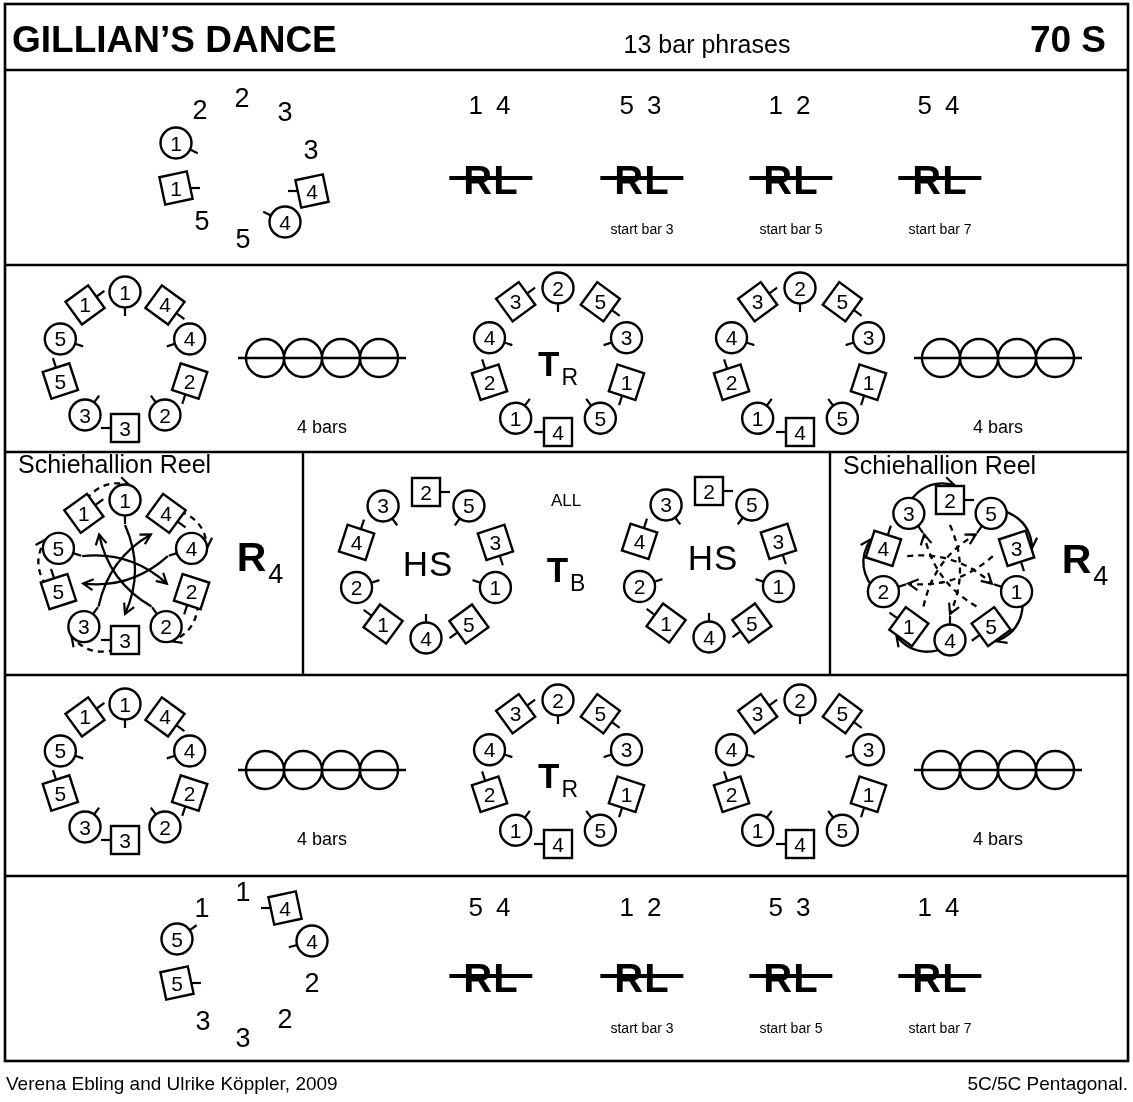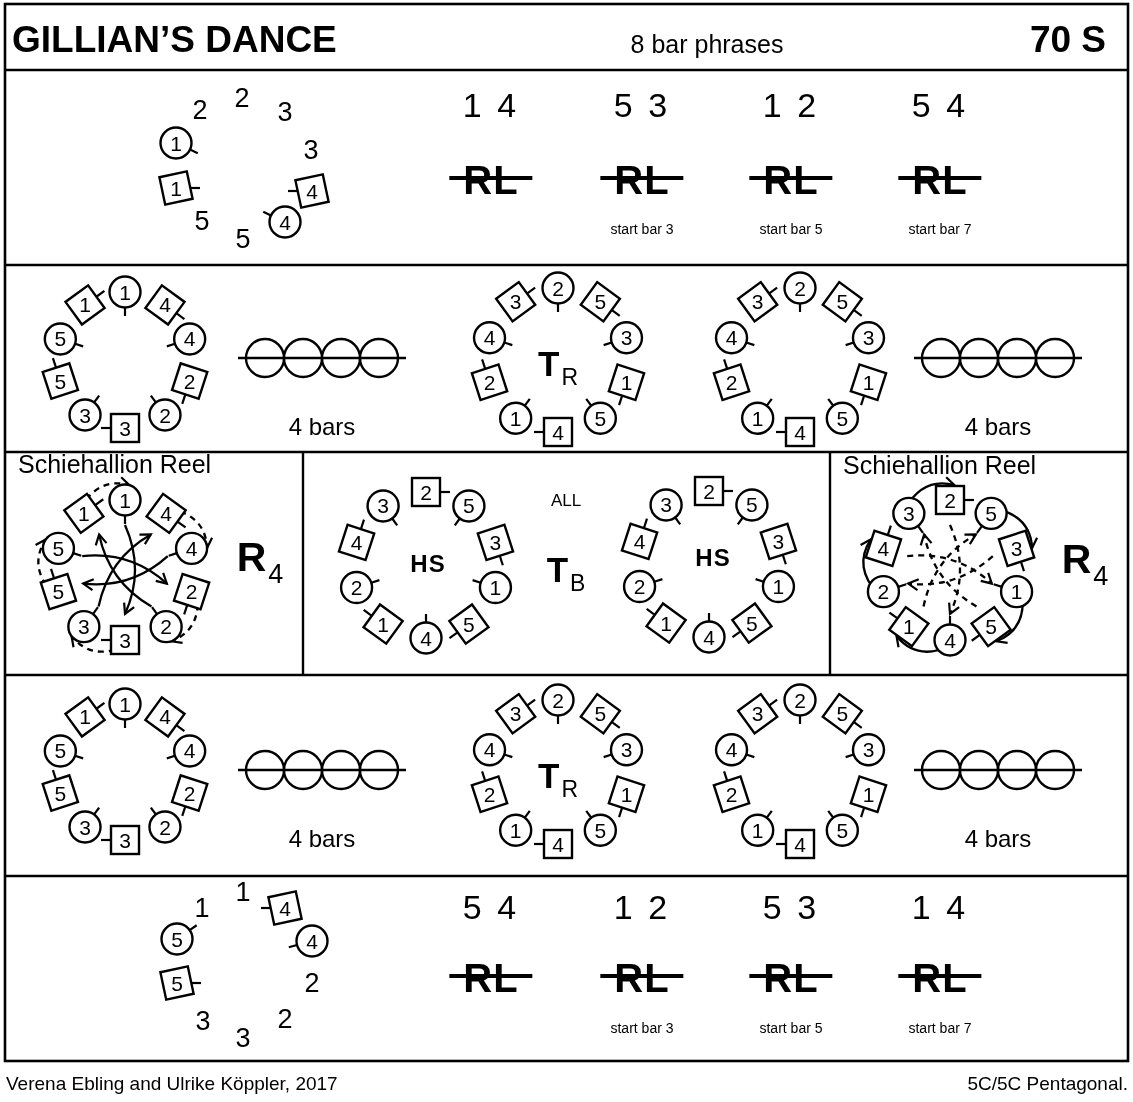--- a/index.html
+++ b/index.html
@@ -6,28 +6,28 @@
   html,body{width:1133px;height:1102px;background:#fff;overflow:hidden}
   body{position:relative;font-family:"Liberation Sans",sans-serif;color:#000}
   #dgm{position:absolute;left:0;top:0}
   #dgm text{font-family:"Liberation Sans",sans-serif}
   .pos{position:absolute;transform:translate(-50%,-50%);white-space:nowrap}
   .posl{position:absolute;transform:translateY(-50%);white-space:nowrap}
   .posr{position:absolute;transform:translateY(-50%);white-space:nowrap;text-align:center}
   .title{font-size:37px;font-weight:bold}
   .phrase{font-size:25px}
   .tempo{font-size:37px;font-weight:bold}
-  .pair{font-size:34px;letter-spacing:3px}
+  .pair{font-size:26px;letter-spacing:3px}
   .note{font-size:14px}
   .rl{position:relative;display:inline-block;font-size:40px;font-weight:bold;line-height:38px;letter-spacing:1px;padding:0 2px}
   .rl::after{content:"";position:absolute;left:-12px;right:-12px;top:15px;height:4px;background:#000}
-  .barslbl{font-size:24px}
+  .barslbl{font-size:18px}
   .schieh{font-size:25px}
   .all{font-size:17px}
-  .hs{font-size:24px;font-weight:bold;letter-spacing:1px}
+  .hs{font-size:35px;font-weight:normal;letter-spacing:1px}
   .bigsub .big{font-size:35px;font-weight:bold}
   .bigsub .sub{font-size:23px;position:relative;top:9px;left:2px}
   .bigR .big{font-size:41px;font-weight:bold}
   .bigR .sub{font-size:27px;position:relative;top:12px;left:2px}
   .footer{font-size:19px}
 </style>
 </head>
 <body>
 
 <svg id="dgm" width="1133" height="1102" viewBox="0 0 1133 1102">
@@ -668,21 +668,21 @@
       <text x="177" y="939" text-anchor="middle" dominant-baseline="central" font-size="21" fill="#000000">5</text>
     </g>
     <g>
       <rect x="163" y="969" width="28" height="28" fill="#fff" stroke="#000000" stroke-width="2.4" transform="rotate(-12 177 983)"></rect>
       <line x1="191" y1="983" x2="201" y2="983" stroke="#000000" stroke-width="2.2"></line>
       <text x="177" y="983" text-anchor="middle" dominant-baseline="central" font-size="21" fill="#000000">5</text>
     </g>
   </svg>
 
 <div class="posl title" style="left:12px;top:40px">GILLIAN’S DANCE</div>
-<div class="pos phrase" style="left:707px;top:44px">8 bar phrases</div>
+<div class="pos phrase" style="left:707px;top:44px">13 bar phrases</div>
 <div class="posr tempo" style="right:27px;top:40px">70 S</div>
 
 <div class="pos pair" style="left:491px;top:105px">1 4</div>
 <div class="pos pair" style="left:642px;top:105px">5 3</div>
 <div class="pos pair" style="left:791px;top:105px">1 2</div>
 <div class="pos pair" style="left:940px;top:105px">5 4</div>
 <div class="pos" style="left:491px;top:180px"><span class="rl">RL</span></div>
 <div class="pos" style="left:642px;top:180px"><span class="rl">RL</span></div>
 <div class="pos" style="left:791px;top:180px"><span class="rl">RL</span></div>
 <div class="pos" style="left:940px;top:180px"><span class="rl">RL</span></div>
@@ -712,14 +712,14 @@
 <div class="pos pair" style="left:791px;top:907px">5 3</div>
 <div class="pos pair" style="left:940px;top:907px">1 4</div>
 <div class="pos" style="left:491px;top:978px"><span class="rl">RL</span></div>
 <div class="pos" style="left:642px;top:978px"><span class="rl">RL</span></div>
 <div class="pos" style="left:791px;top:978px"><span class="rl">RL</span></div>
 <div class="pos" style="left:940px;top:978px"><span class="rl">RL</span></div>
 <div class="pos note" style="left:642px;top:1028px">start bar 3</div>
 <div class="pos note" style="left:791px;top:1028px">start bar 5</div>
 <div class="pos note" style="left:940px;top:1028px">start bar 7</div>
 
-<div class="posl footer" style="left:6px;top:1084px">Verena Ebling and Ulrike Köppler, 2017</div>
+<div class="posl footer" style="left:6px;top:1084px">Verena Ebling and Ulrike Köppler, 2009</div>
 <div class="posr footer" style="right:5px;top:1084px">5C/5C Pentagonal.</div>
 
 </body></html>

